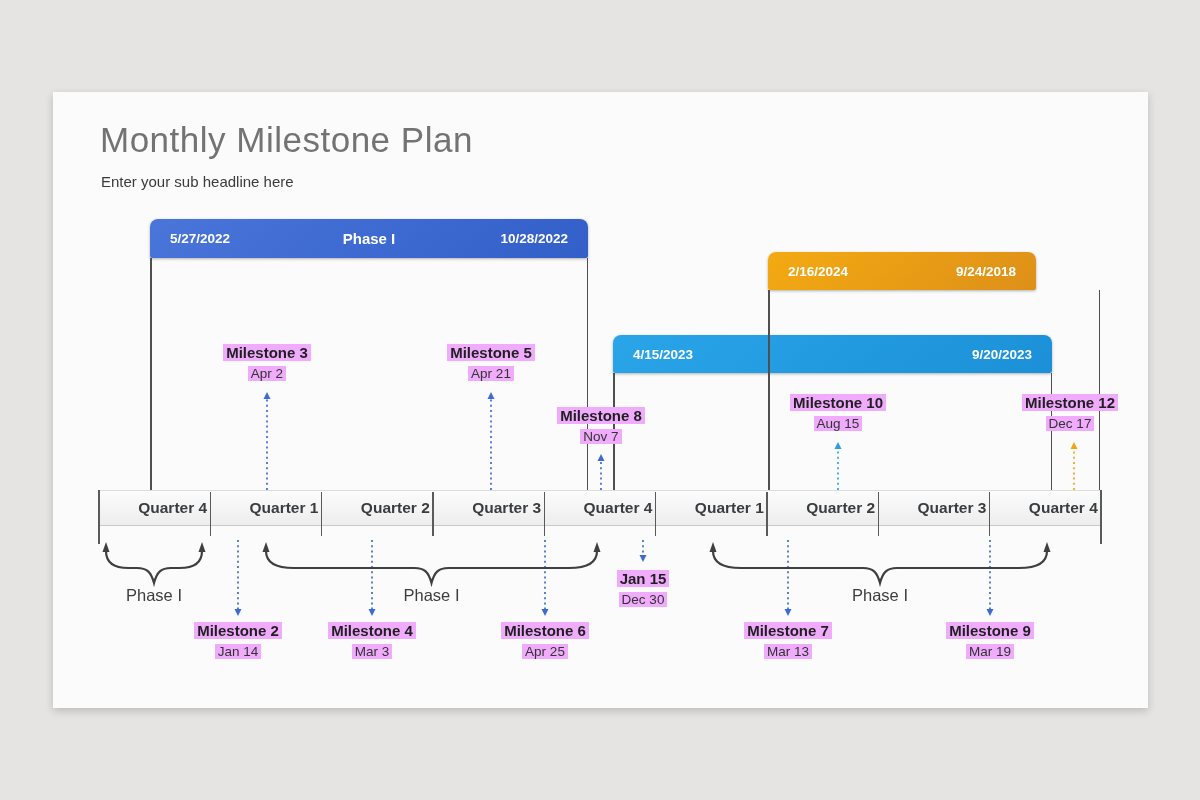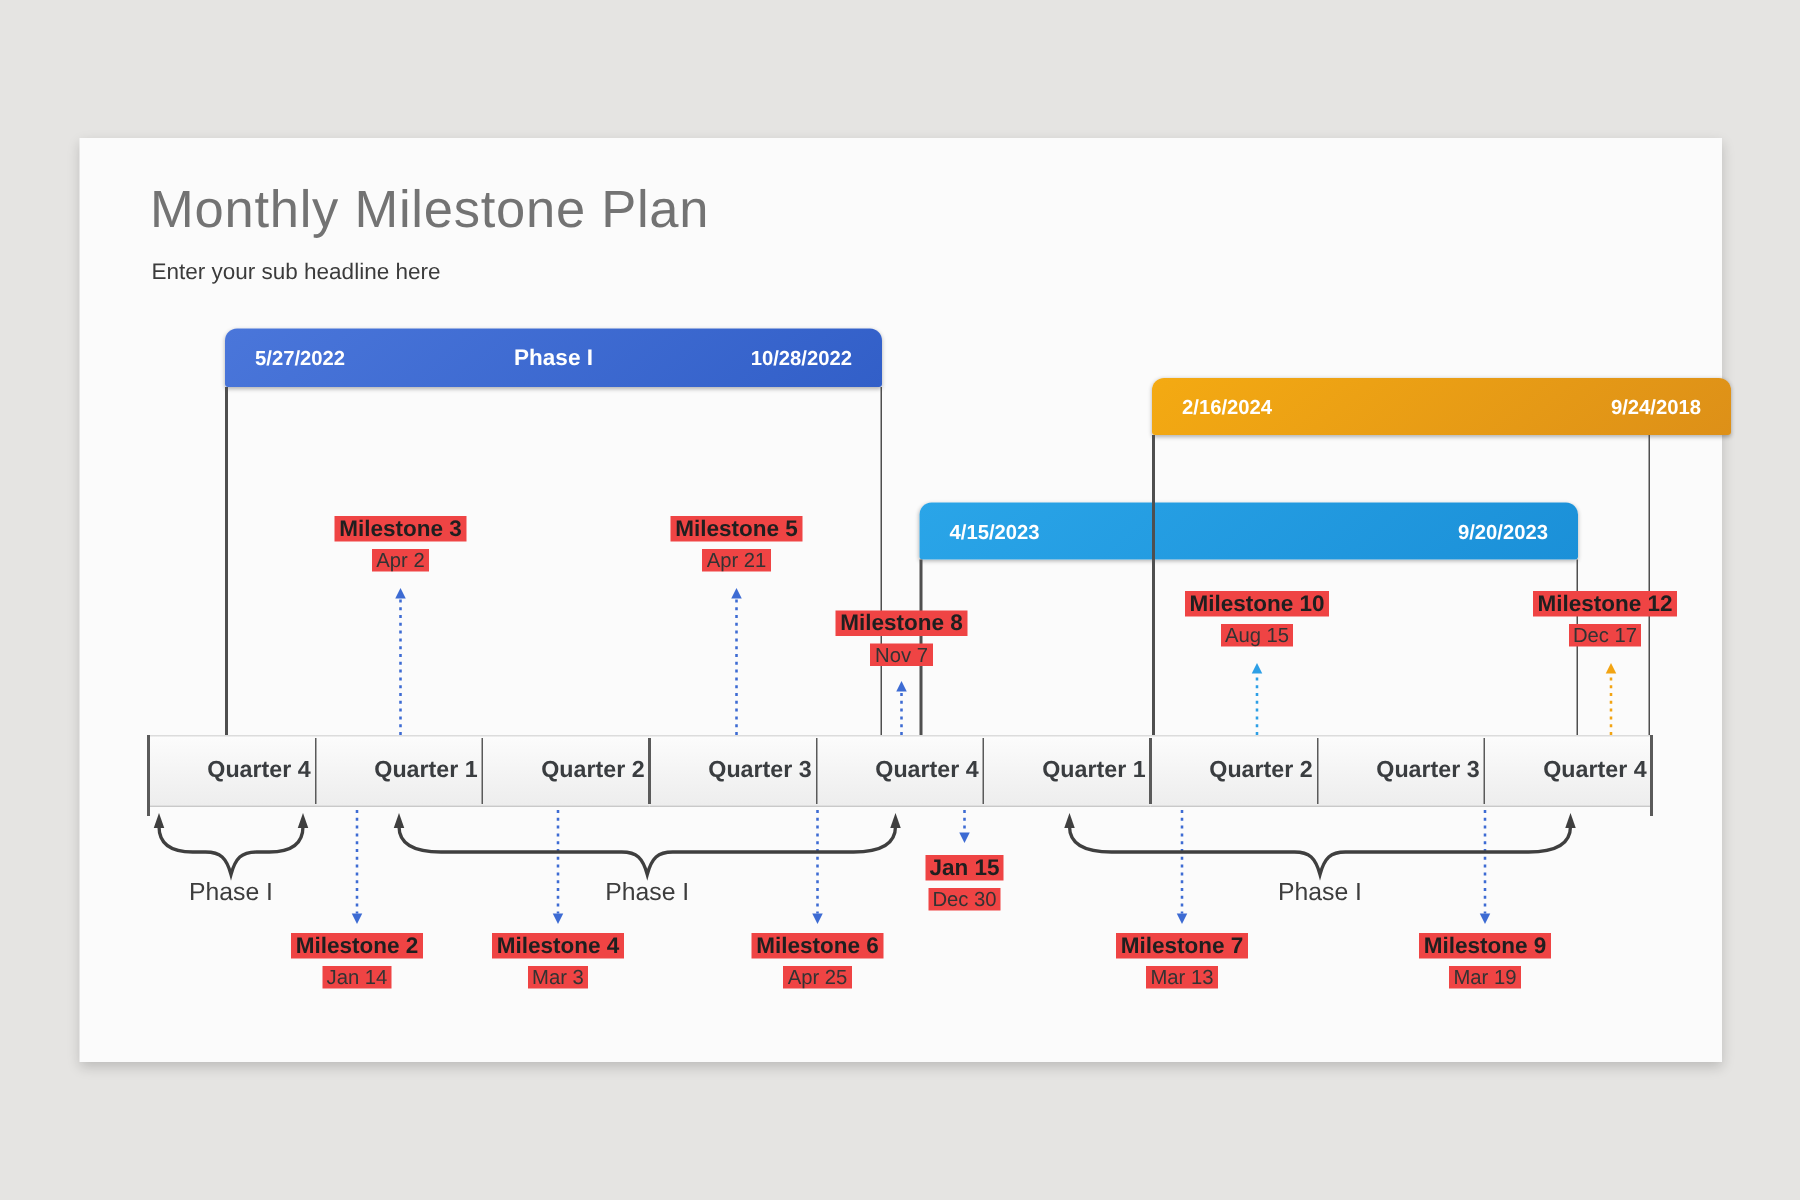--- a/index.html
+++ b/index.html
@@ -19,30 +19,30 @@
   .phase-header{
     height:38px;border-radius:8px 8px 2px 2px;
     display:flex;align-items:center;justify-content:space-between;
     padding:16px 20px;box-sizing:border-box;color:#fff;
     box-shadow:0 1px 3px rgba(0,0,0,.3);
   }
   .phase-header .ph-date{font-size:13.5px;font-weight:bold;}
   .phase-header .ph-name{font-size:15px;font-weight:bold;position:absolute;left:0;right:0;text-align:center;}
   .vline{width:1.5px;background:#4f4f4f;}
   .qcell{
-    height:48px;box-sizing:border-box;
+    height:36px;box-sizing:border-box;
     background:linear-gradient(180deg,#fcfcfc 0%,#ededed 100%);
     border-top:1px solid #dcdcdc;border-bottom:1px solid #c9c9c9;
     display:flex;align-items:center;justify-content:center;
     font-size:15.5px;font-weight:600;color:#3a3d40;padding-left:36px;
   }
   .sep{width:1.5px;background:#5a5a5a;}
   .ms{width:150px;text-align:center;}
   .ms .ms-name{font-size:15px;font-weight:bold;color:#1f1f1f;}
-  .ms .ms-name span,.ms .ms-date span{background:#ef4444;padding:0 3px;}
+  .ms .ms-name span,.ms .ms-date span{background:#f0abfc;padding:0 3px;}
   .ms .ms-date{font-size:13.5px;color:#333;margin-top:5px;}
   .brace-label{font-size:16.5px;color:#3d3d3d;width:160px;text-align:center;}
   svg{display:block;overflow:visible;}
 </style>
 </head>
 <body>
 
 <div id="slide">
   <div class="abs" id="title">Monthly Milestone Plan</div>
   <div class="abs" id="subtitle">Enter your sub headline here</div>
@@ -53,21 +53,21 @@
         <span class="ph-date" style="z-index: 1;">10/28/2022</span>
       </div>
       <div class="vline abs" style="left: 97px; top: 166px; height: 232px;"></div>
       <div class="vline abs" style="left: 533.5px; top: 166px; height: 232px;"></div>
       <div class="phase-header abs" style="left: 560px; top: 243px; width: 439px; height: 38px; background: linear-gradient(140deg, rgb(42, 165, 232) 0%, rgb(27, 144, 216) 100%);">
         <span class="ph-date" style="z-index: 1;">4/15/2023</span>
         <span class="ph-date" style="z-index: 1;">9/20/2023</span>
       </div>
       <div class="vline abs" style="left: 560px; top: 281px; height: 117px;"></div>
       <div class="vline abs" style="left: 997.5px; top: 281px; height: 117px;"></div>
-      <div class="phase-header abs" style="left: 715px; top: 160px; width: 386px; height: 38px; background: linear-gradient(140deg, rgb(244, 170, 18) 0%, rgb(221, 144, 24) 100%);">
+      <div class="phase-header abs" style="left: 715px; top: 160px; width: 268px; height: 38px; background: linear-gradient(140deg, rgb(244, 170, 18) 0%, rgb(221, 144, 24) 100%);">
         <span class="ph-date" style="z-index: 1;">2/16/2024</span>
         <span class="ph-date" style="z-index: 1;">9/24/2018</span>
       </div>
       <div class="vline abs" style="left: 715px; top: 198px; height: 200px;"></div>
       <div class="vline abs" style="left: 1045.5px; top: 198px; height: 200px;"></div>
     </div>
   <div id="strip">
       <div class="qcell abs" style="left: 46px; top: 398px; width: 111.333px;">Quarter 4</div>
       <div class="qcell abs" style="left: 157.333px; top: 398px; width: 111.333px;">Quarter 1</div>
       <div class="qcell abs" style="left: 268.667px; top: 398px; width: 111.333px;">Quarter 2</div>

